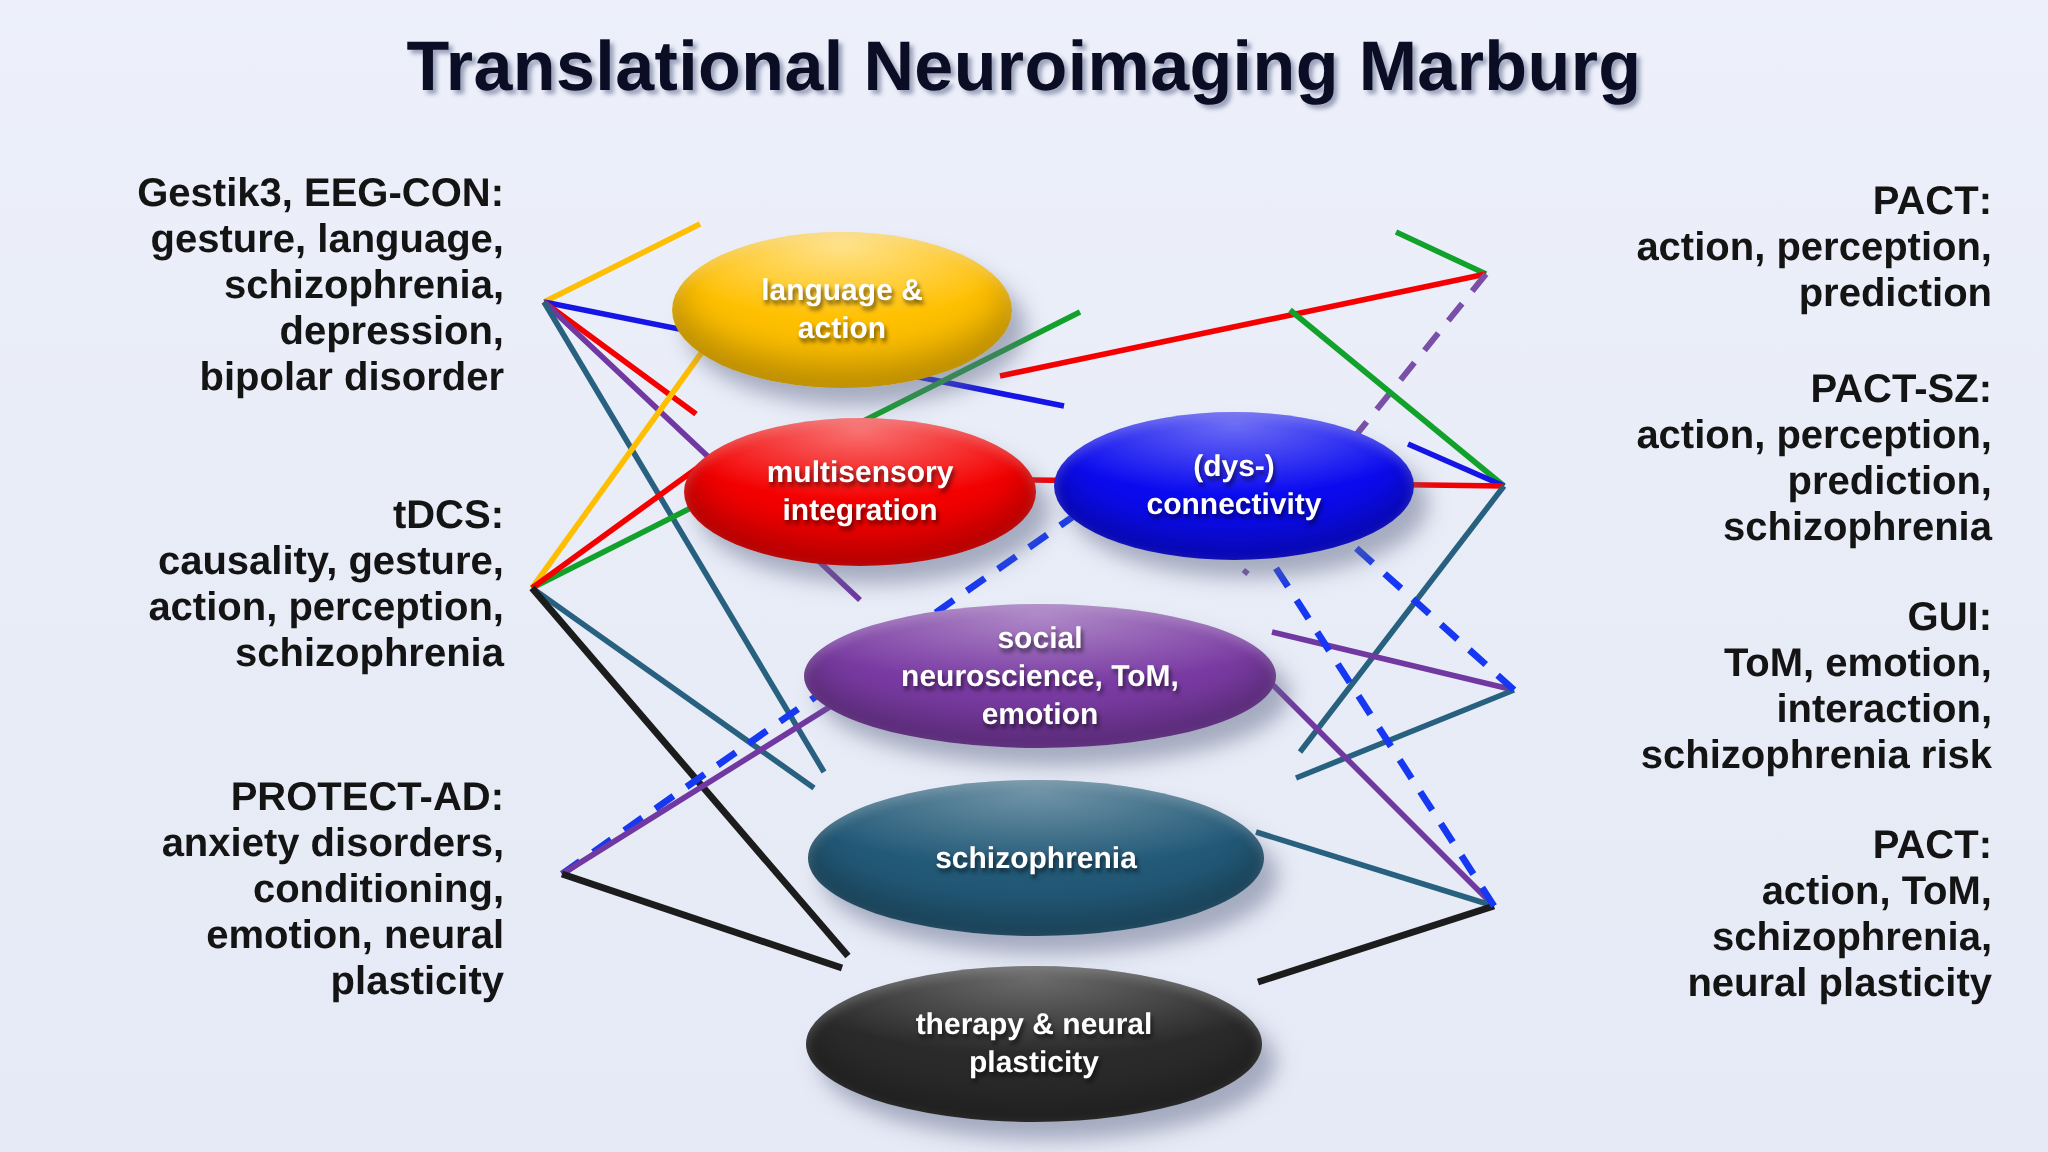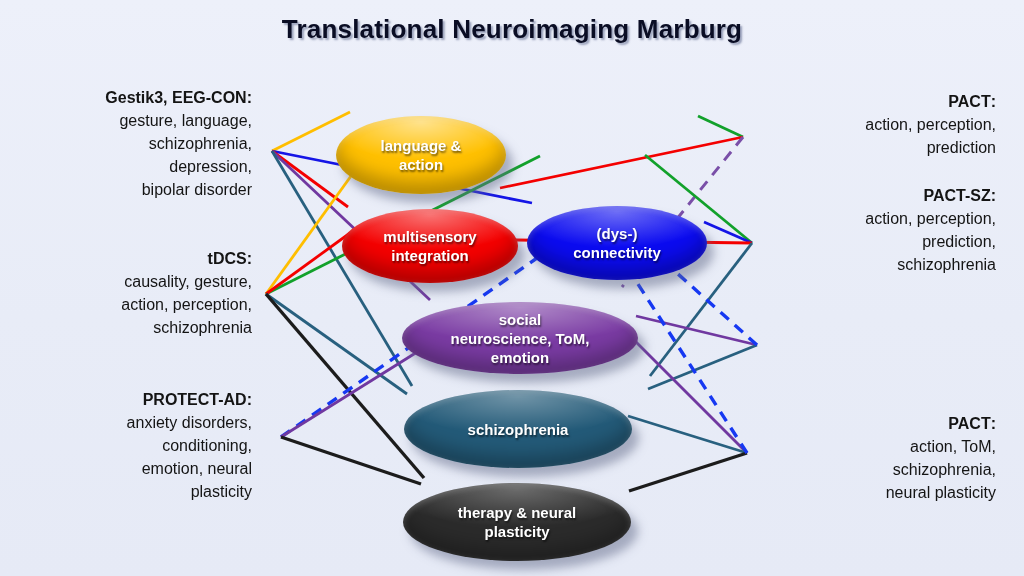--- a/index.html
+++ b/index.html
@@ -6,43 +6,43 @@
   body{font-family:"Liberation Sans","DejaVu Sans",sans-serif;}
   #slide{
     position:relative;
     width:1024px;height:576px;
     background:linear-gradient(180deg,#edf0fa 0%,#e8ecf7 55%,#e6eaf6 100%);
     overflow:hidden;
   }
   #slide-title{
     position:absolute;top:14px;left:0;width:100%;
     text-align:center;
-    font-size:26px;font-weight:bold;
+    font-size:35px;font-weight:bold;
     color:#0a0d24;
     text-shadow:2px 2px 2px rgba(125,135,165,.75);
     letter-spacing:.2px;
   }
   #edge-layer{position:absolute;left:0;top:0;}
   #node-layer{position:absolute;left:0;top:0;width:100%;height:100%;pointer-events:none;margin-top:29px;}
   .node{
     position:absolute;border-radius:50%;
     display:flex;align-items:center;justify-content:center;
     text-align:center;
     box-shadow:7px 9px 10px rgba(100,108,138,.5), inset 0 -12px 18px rgba(0,0,0,.28), inset 0 2px 6px rgba(255,255,255,.25);
   }
   .node-label{
     color:#ffffff;font-weight:bold;
     font-size:15px;line-height:19px;
     white-space:pre-line;
     text-shadow:1px 2px 2px rgba(0,0,0,.55);
     padding:0 6px;
   }
-  .plabel{position:absolute;font-size:16px;line-height:23px;color:#141414;}
+  .plabel{position:absolute;font-size:20px;line-height:23px;color:#141414;}
   .plabel .pname{font-weight:bold;}
-  .plabel .ptopics{display:block;white-space:pre-line;font-weight:normal;}
+  .plabel .ptopics{display:block;white-space:pre-line;font-weight:bold;}
   .plabel.left{left:36px;width:216px;text-align:right;}
   .plabel.right{left:766px;width:230px;text-align:right;}
 </style>
 </head>
 <body>
 
 <div id="slide">
 
   <div id="slide-title">Translational Neuroimaging Marburg</div>
 
@@ -128,20 +128,26 @@
     <span class="pname"><b>PACT</b><span>:</span></span>
     <span class="ptopics">action, perception,
 prediction</span>
   </div>
   <div class="plabel right" style="top:184px">
     <span class="pname"><b>PACT-SZ</b><span>:</span></span>
     <span class="ptopics">action, perception,
 prediction,
 schizophrenia</span>
   </div>
+  <div class="plabel right" style="top:298px">
+    <span class="pname"><b>GUI</b><span>:</span></span>
+    <span class="ptopics">ToM, emotion,
+interaction,
+schizophrenia risk</span>
+  </div>
   <div class="plabel right" style="top:412px">
     <span class="pname"><b>PACT</b><span>:</span></span>
     <span class="ptopics">action, ToM,
 schizophrenia,
 neural plasticity</span>
   </div>
 
 </div>
 
 </body></html>

